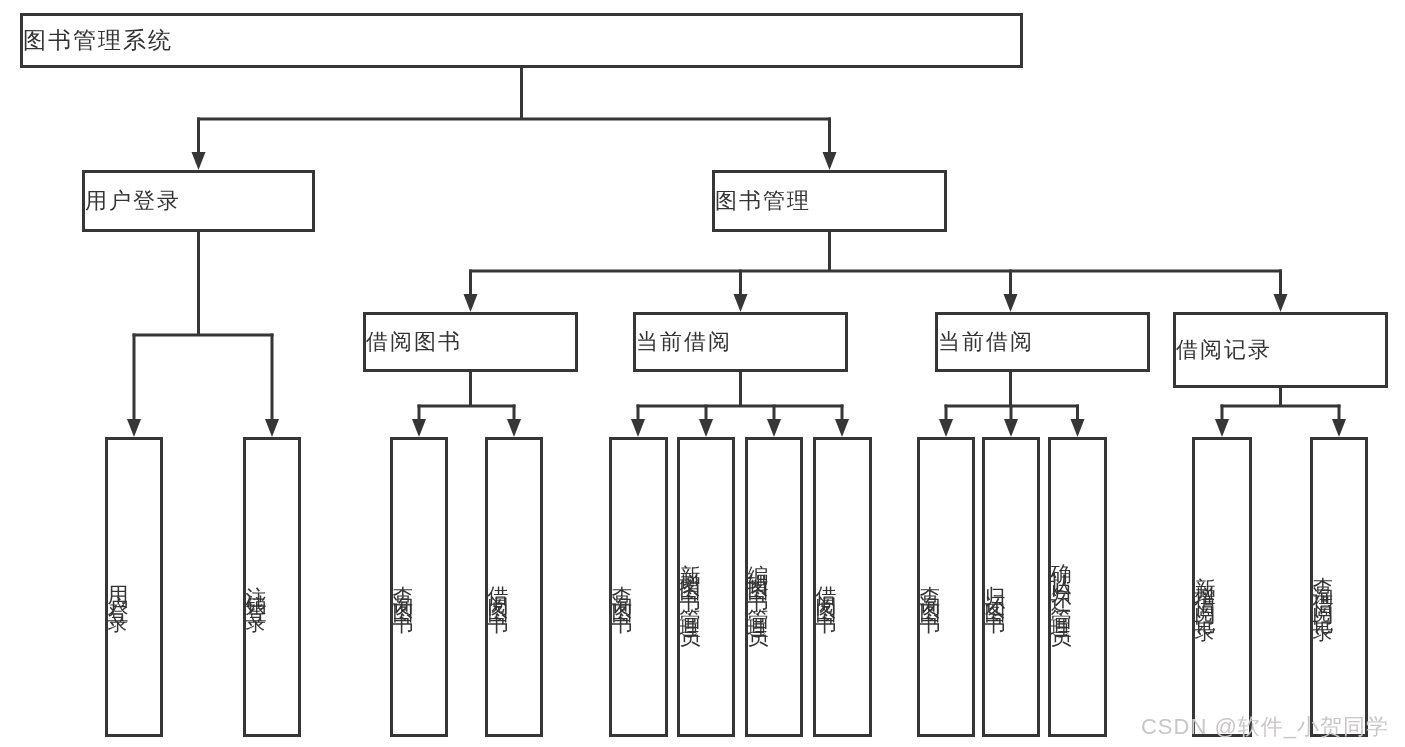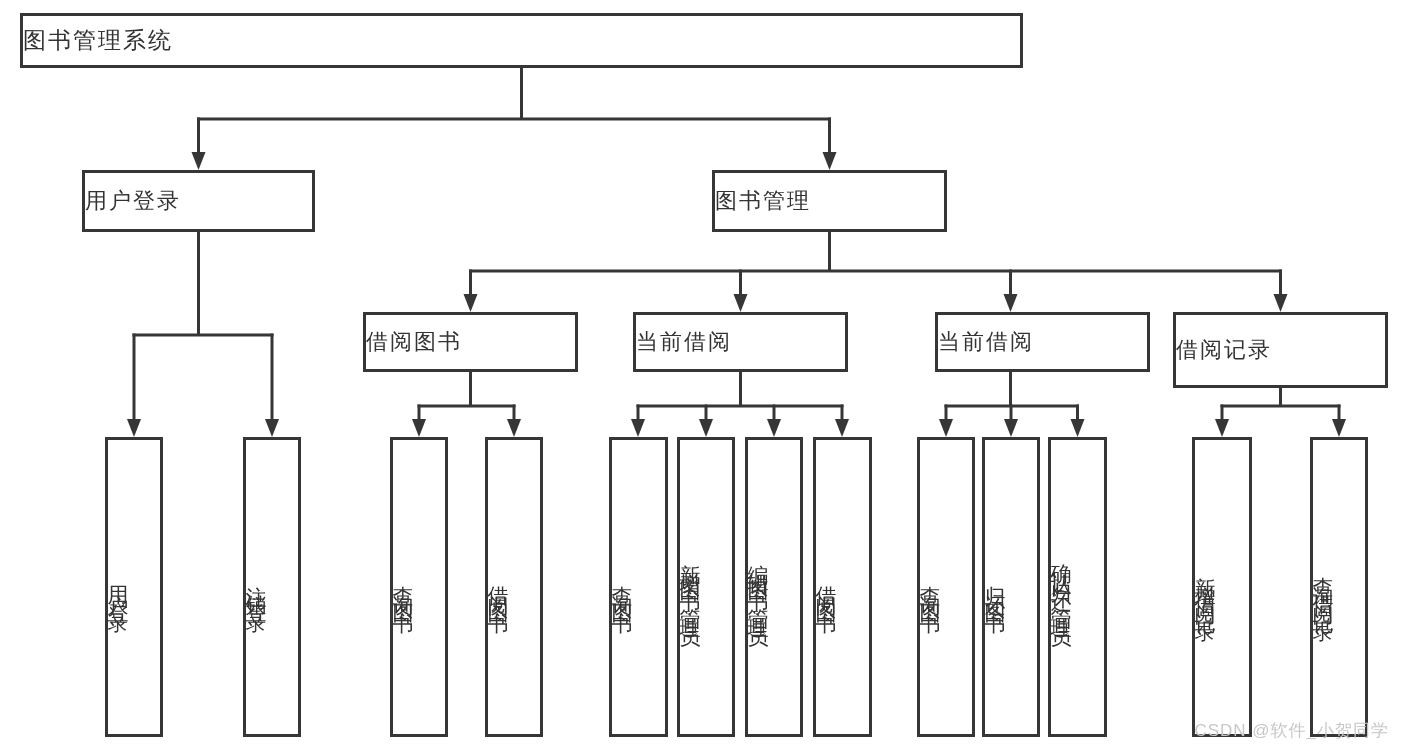--- a/index.html
+++ b/index.html
@@ -49,21 +49,21 @@
     font-size: 21px;
     letter-spacing: 9px;
     line-height: 1;
     color: #333333;
     white-space: nowrap;
   }
   .watermark {
     position: absolute;
     right: 16px;
     bottom: 5px;
-    font-size: 17px;
+    font-size: 22px;
     letter-spacing: 1px;
     color: #c9c6c6;
     white-space: nowrap;
   }
 </style>
 </head>
 <body>
 
 <div class="stage">
 

